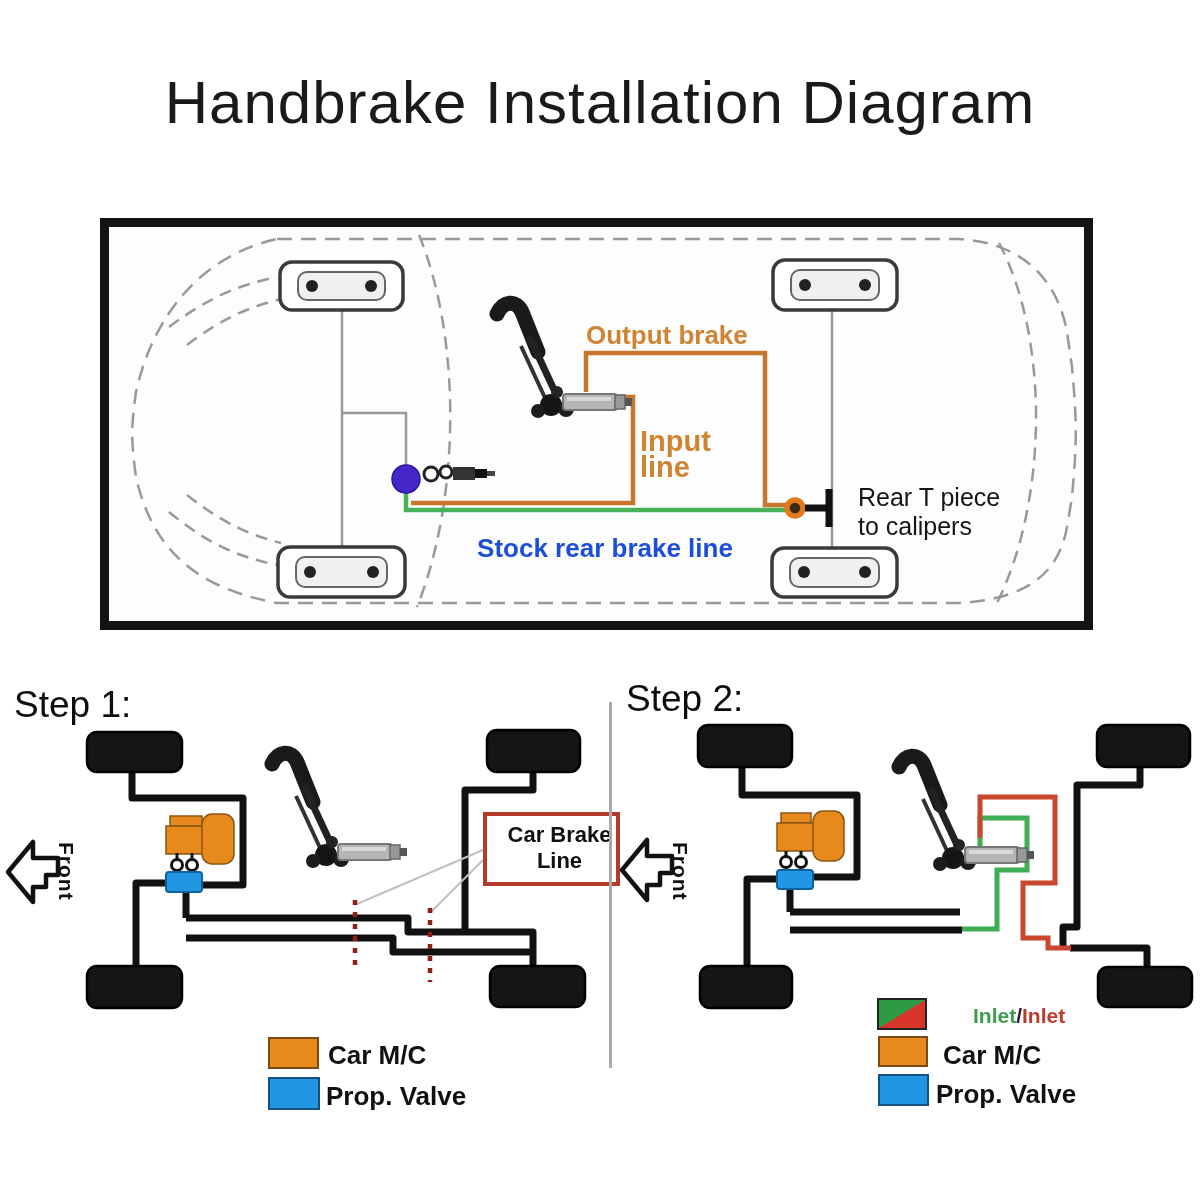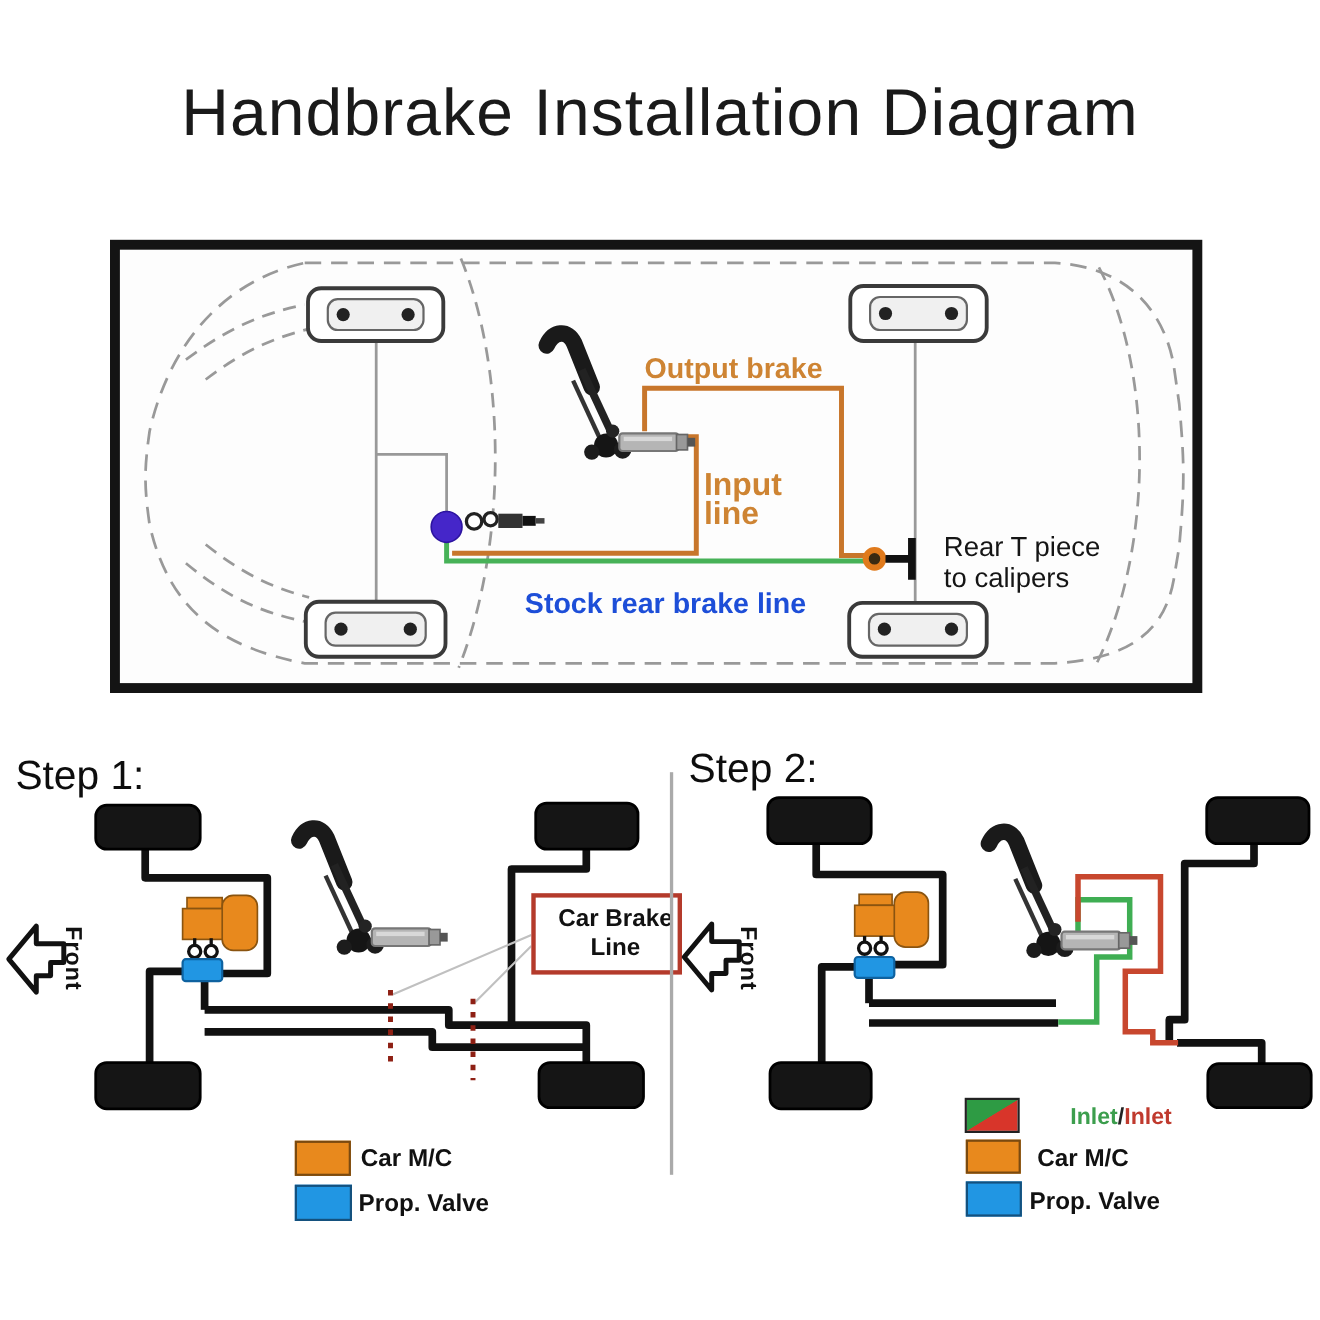--- a/index.html
+++ b/index.html
@@ -22,21 +22,21 @@
   .front-label{font-size:21px;font-weight:bold;color:#111;writing-mode:vertical-rl;letter-spacing:1px;}
   .front1{left:54px;top:842px;height:66px;}
   .front2{left:668px;top:842px;height:66px;}
   .cbl-box{left:483px;top:812px;width:113px;height:60px;border:4px solid #B43A2B;background:#fff;
            text-align:center;font-size:22px;font-weight:bold;color:#111;line-height:26px;padding-top:6px;padding-left:16px;}
   .divider{left:609px;top:702px;width:3px;height:366px;background:#aaa;}
   .swatch{border:2px solid #333;}
   .sw-orange{background:#E8891D;border-color:#7a4a10;}
   .sw-blue{background:#2196E3;border-color:#14517e;}
   .sw-inlet{background:linear-gradient(to bottom right,#2E9B44 49.4%,#D8352A 50.6%);border-color:#222;}
-  .leg-label{font-size:22px;font-weight:bold;color:#111;white-space:nowrap;}
+  .leg-label{font-size:26px;font-weight:bold;color:#111;white-space:nowrap;}
   .inlet-txt{color:#3C9E4D;padding-left:45px;} .slash-txt{color:#222;} .outlet-txt{color:#C03A2E;}
   svg{display:block;}
 </style>
 </head>
 <body>
 
 <div class="page">
 
   <svg width="0" height="0" style="position:absolute">
     <defs>

